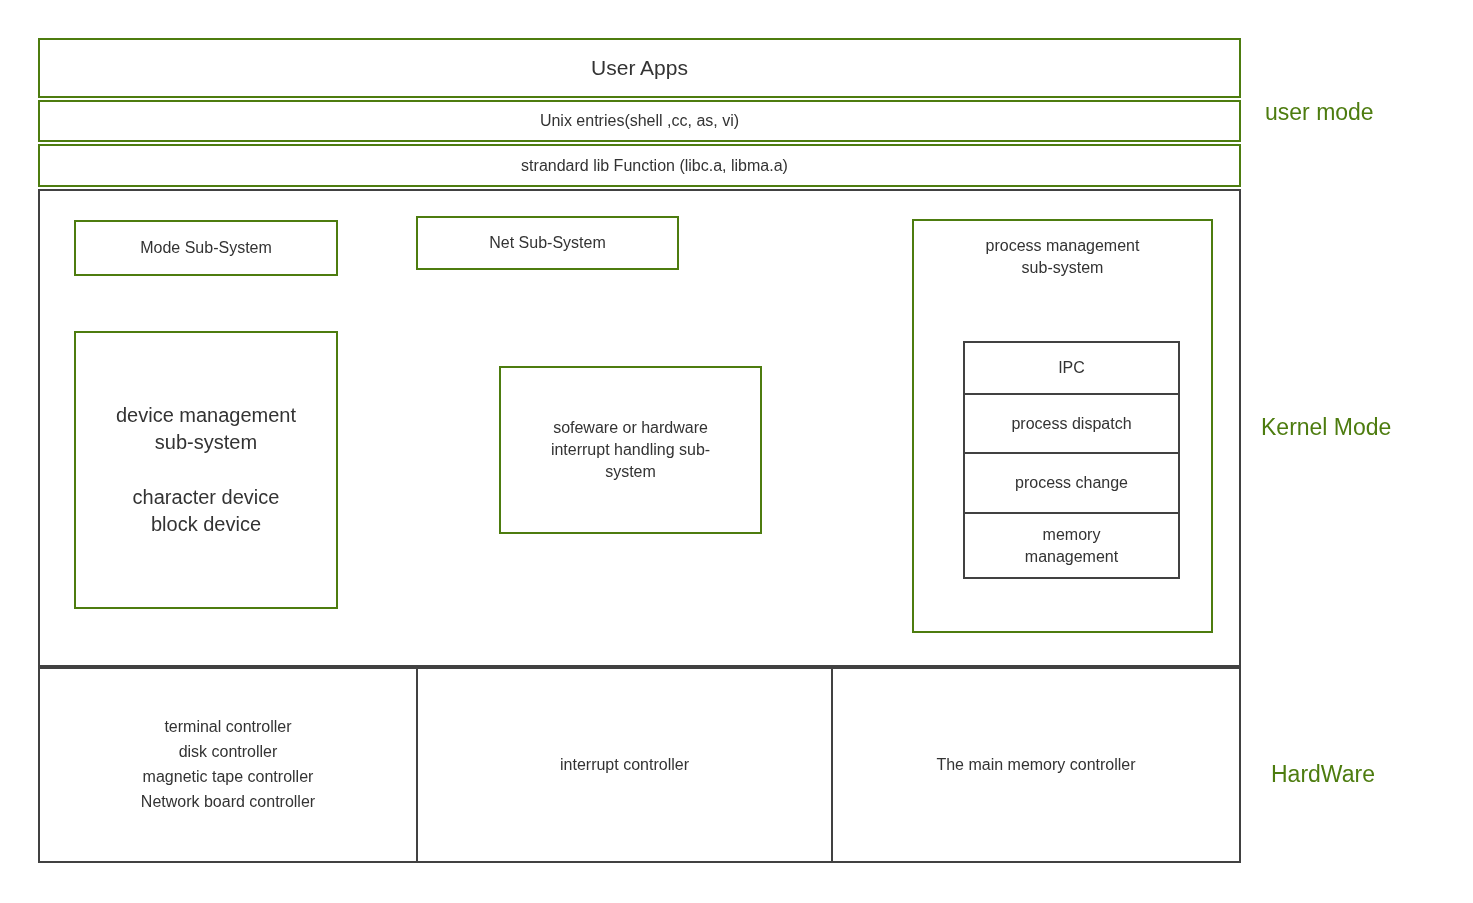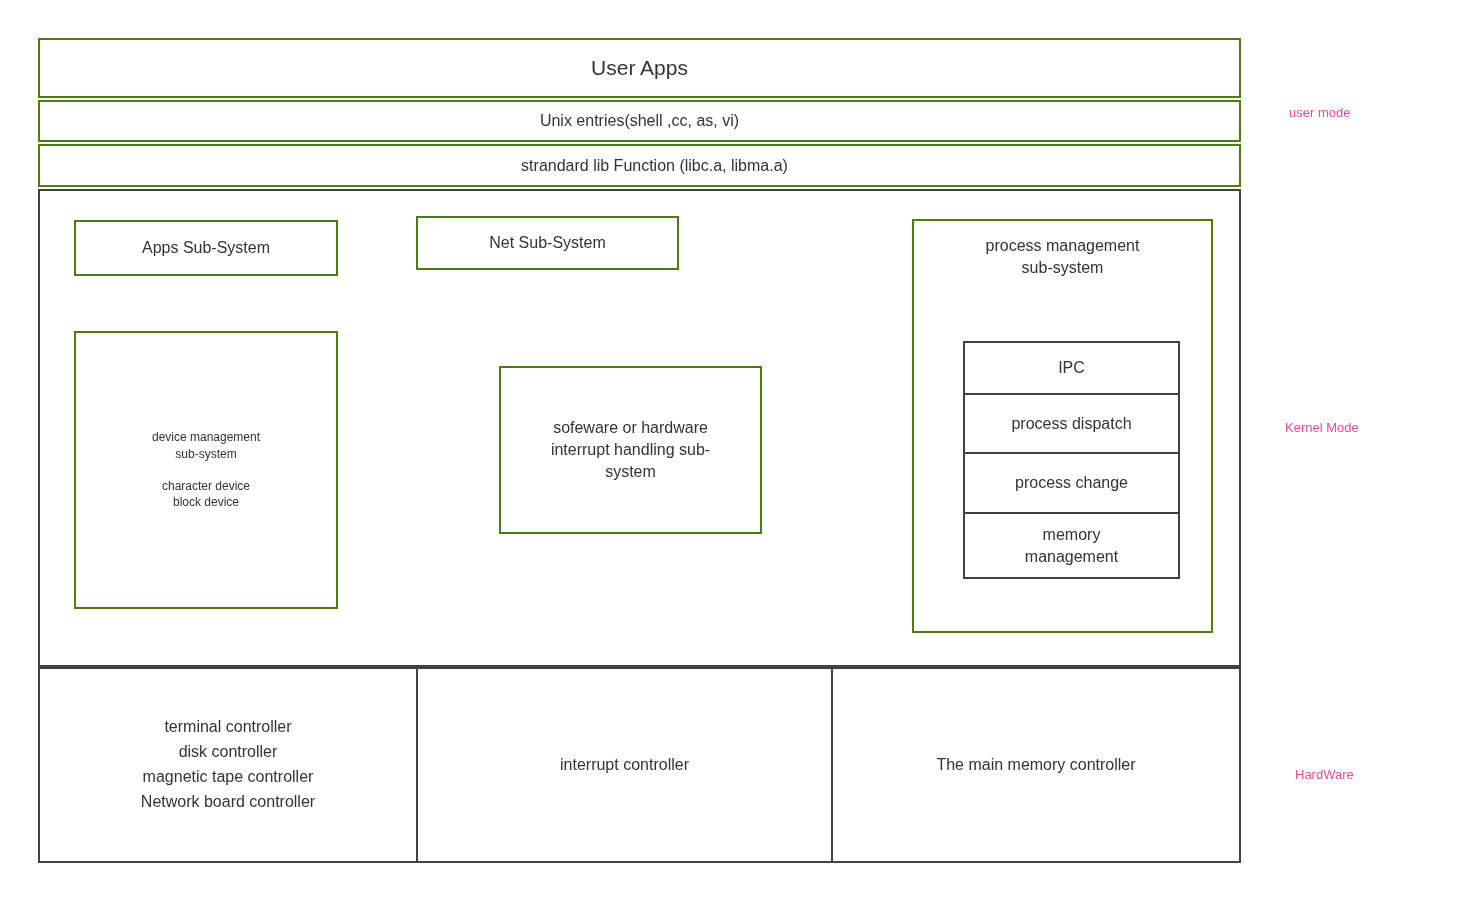--- a/index.html
+++ b/index.html
@@ -71,21 +71,21 @@
   #box-file-subsystem {
     left: 74px; top: 220px; width: 264px; height: 56px;
     font-size: 16px;
   }
   #box-net-subsystem {
     left: 416px; top: 216px; width: 263px; height: 54px;
     font-size: 16px;
   }
   #box-device-management {
     left: 74px; top: 331px; width: 264px; height: 278px;
-    font-size: 12px;
+    font-size: 20px;
     flex-direction: column;
   }
   #box-interrupt-handling {
     left: 499px; top: 366px; width: 263px; height: 168px;
     font-size: 16px;
   }
   #box-process-management {
     left: 912px; top: 219px; width: 301px; height: 414px;
     font-size: 16px;
     align-items: flex-start;
@@ -137,44 +137,43 @@
     line-height: 1.55;
     border-right: 2px solid #414141;
   }
   .hw-cell:last-child { border-right: none; }
   #hw-io { width: 378px; }
   #hw-interrupt { width: 415px; }
   #hw-memory { width: 406px; }
 
   
   .mode-label {
-    font-size: 13px;
-    color: #ec4899;
-    margin-left: 24px;
+    font-size: 23px;
+    color: #4d7c0f;
   }
   #label-user-mode { left: 1265px; top: 100px; height: 24px; }
   #label-kernel-mode { left: 1261px; top: 415px; height: 24px; }
   #label-hardware { left: 1271px; top: 762px; height: 24px; }
 
   .multiline { white-space: pre-line; }
 </style>
 </head>
 <body>
 
 <div id="canvas">
 
   <div class="box" id="band-user-apps">User Apps</div>
 
   <div class="box" id="band-unix-entries">Unix entries(shell ,cc, as, vi)</div>
 
   <div class="box" id="band-stdlib">strandard lib Function (libc.a, libma.a)</div>
 
   <div id="region-kernel"></div>
 
-  <div class="box" id="box-file-subsystem">Apps Sub-System</div>
+  <div class="box" id="box-file-subsystem">Mode Sub-System</div>
 
   <div class="box" id="box-net-subsystem">Net Sub-System</div>
 
   <div class="box multiline" id="box-device-management">device management
 sub-system
 
 character device
 block device</div>
 
   <div class="box multiline" id="box-interrupt-handling">sofeware or hardware

